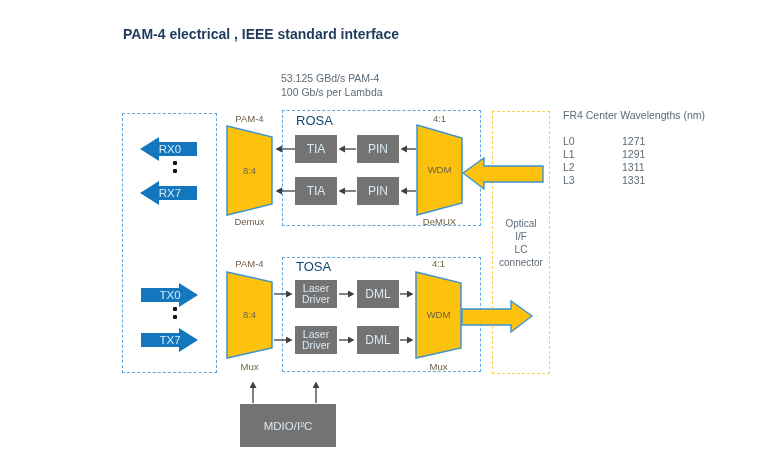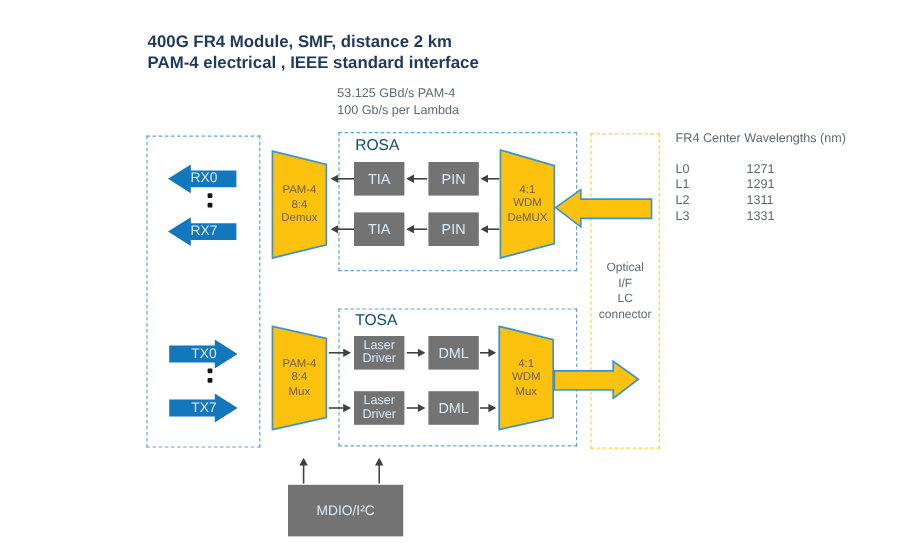--- a/index.html
+++ b/index.html
@@ -28,21 +28,21 @@
   .lane-label{
     position:absolute;left:0;top:0;width:100%;height:100%;display:flex;align-items:center;justify-content:center;
     color:#D9E9F5;font-size:11.5px;padding-left:2px;box-sizing:border-box;
   }
   .pb{fill:#1377BD;}
   .py{fill:#FDC20E;stroke:#3E93CF;stroke-width:1.4;}
   
   .trap svg{position:absolute;left:0;top:0;}
   .trap-text{
     position:absolute;left:0;top:0;width:100%;height:100%;display:flex;flex-direction:column;
-    align-items:center;justify-content:center;color:#6F6045;font-size:9.5px;line-height:11.5px;text-align:center;
+    align-items:center;justify-content:center;color:#6F6045;font-size:9.5px;line-height:11.5px;text-align:center;gap:40px;
   }
   .tp{fill:#FDC20E;stroke:#3E93CF;stroke-width:1.5;}
   
   .dots{display:flex;flex-direction:column;gap:4px;}
   .dots i{width:4px;height:4px;background:#141414;border-radius:1px;display:block;}
   
   .optical-text{color:#5D6A75;font-size:10px;line-height:13px;text-align:center;}
   
   .wl-title{color:#5D6A75;font-size:10.5px;}
   .wl-row{color:#5D6A75;font-size:10.5px;line-height:13px;display:flex;}
@@ -50,21 +50,20 @@
   
   .overlay{position:absolute;left:0;top:0;pointer-events:none;z-index:6;}
   .overlay line{stroke:#404040;stroke-width:1.3;}
 </style>
 </head>
 <body>
 
 <div class="canvas">
 
   <div class="abs title">
-    <div>400G FR4 Module, SMF, distance 2 km</div>
     <div>PAM-4 electrical , IEEE standard interface</div>
   </div>
 
   <div class="abs note" style="left:281px;top:72px">
     <div>53.125 GBd/s PAM-4</div>
     <div>100 Gb/s per Lambda</div>
   </div>
 
   <div class="abs dashed-blue" style="left:122px;top:113px;width:95px;height:260px"></div>
 

